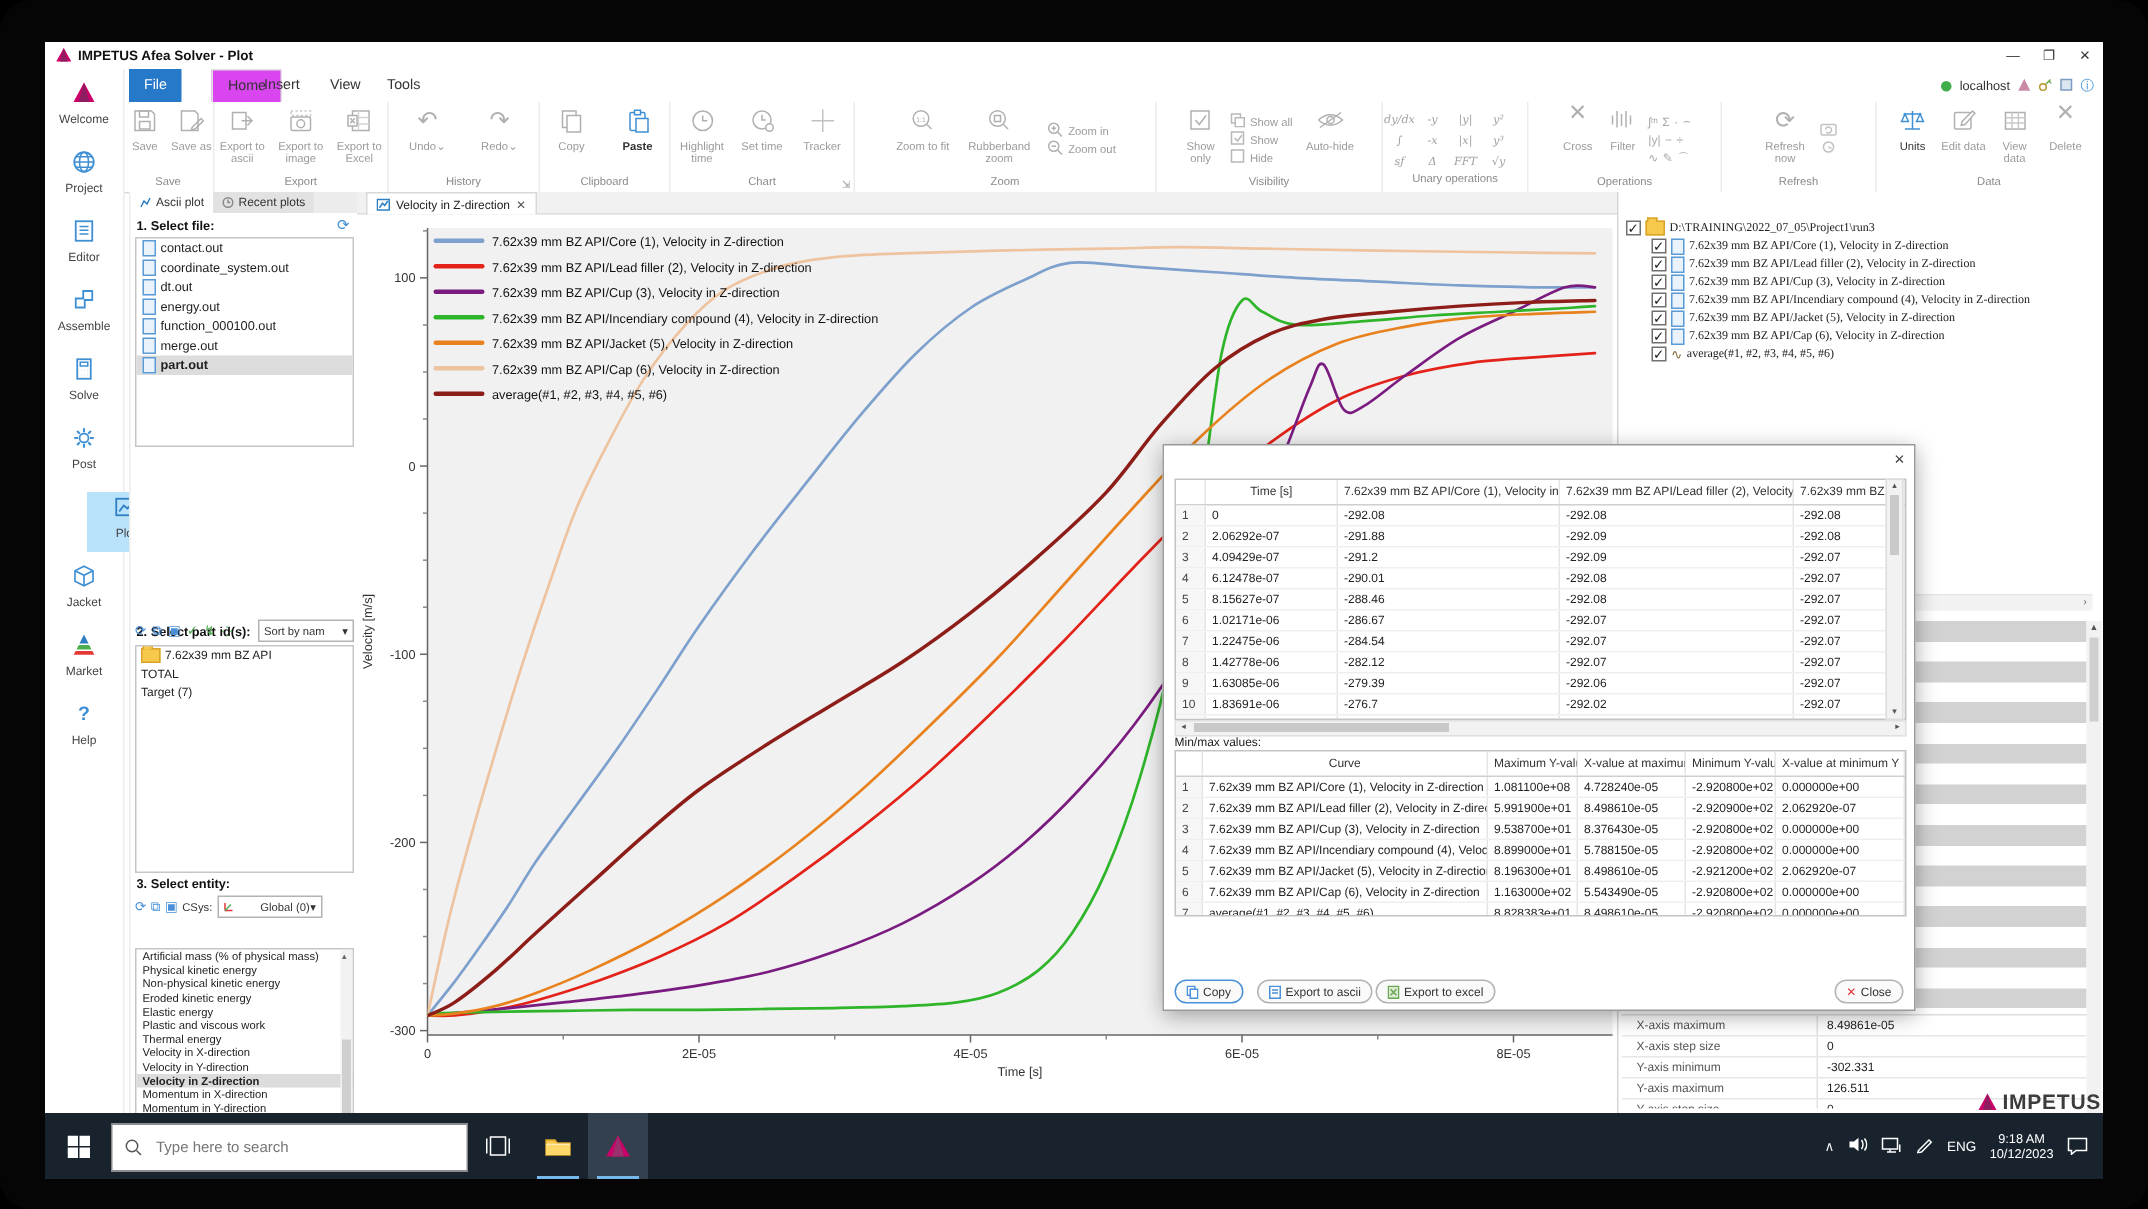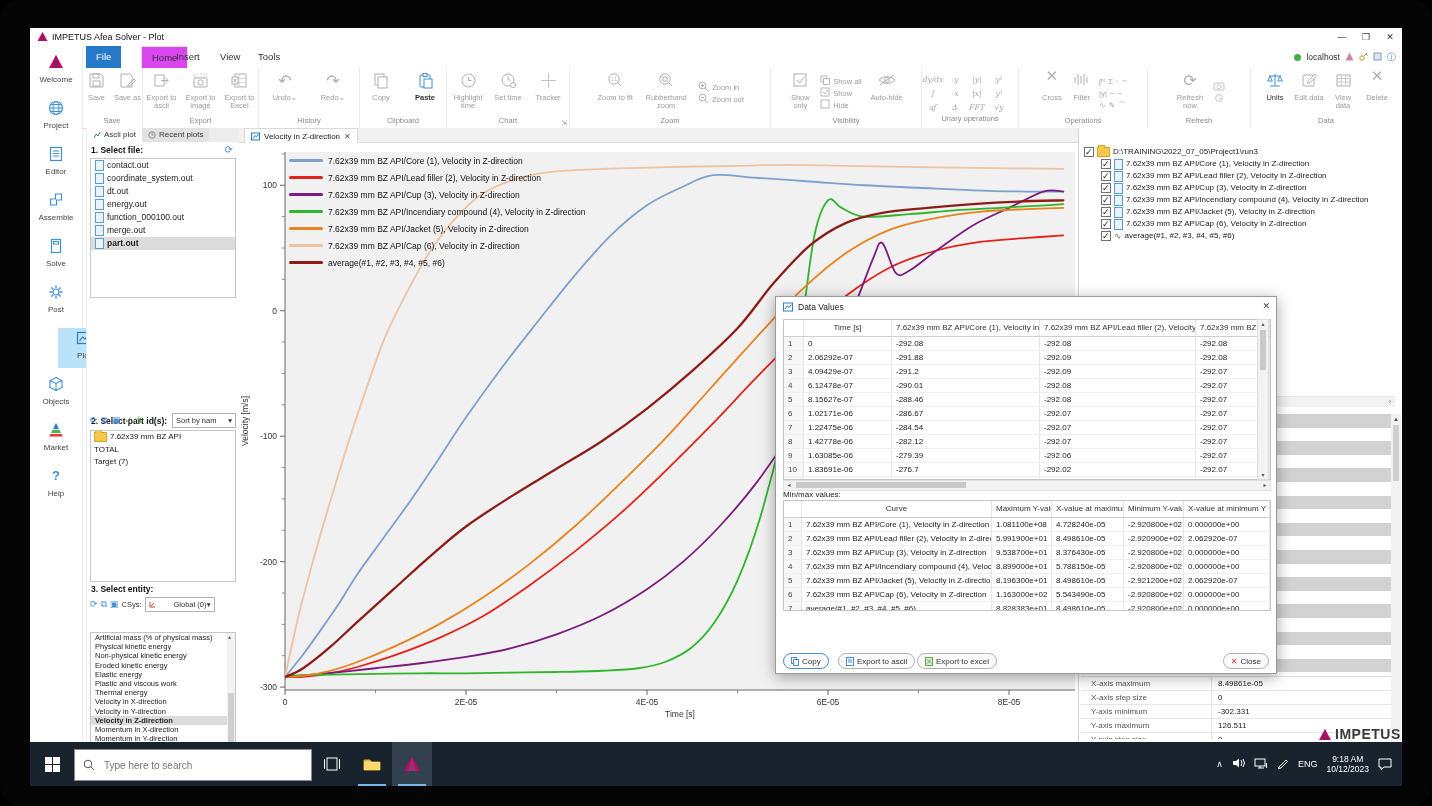--- a/index.html
+++ b/index.html
@@ -2,21 +2,21 @@
 <html><head>
 <meta charset="utf-8">
 <style>
   html,body{margin:0;padding:0;background:#000;}
   body{width:1432px;height:806px;position:relative;font-family:"Liberation Sans",sans-serif;font-size:8.5px;color:#222;}
   .bezel{position:absolute;left:0;top:0;width:1432px;height:806px;background:#050505;border-radius:20px;}
   .screen{position:absolute;left:30px;top:28px;width:1372px;height:758px;background:#fff;overflow:hidden;}
 
   
   .titlebar{position:absolute;left:0;top:0;width:1372px;height:18px;background:#fff;border-bottom:1px solid #f0f0f0;}
-  .titlebar .ttl{position:absolute;left:22px;top:4px;font-size:9px;color:#111;}
+  .titlebar .ttl{position:absolute;left:22px;top:4px;font-size:9px;color:#111;font-weight:bold;}
   .tlogo{position:absolute;left:7px;top:3px;}
   .wctl{position:absolute;top:0;height:18px;width:24px;text-align:center;line-height:18px;font-size:9px;color:#333;}
   .wmin{right:48px}.wmax{right:24px}.wclose{right:0}
 
   
   .menubar{position:absolute;left:52px;top:18px;width:1320px;height:22px;background:#fff;}
   .mtab{position:absolute;top:0;height:22px;line-height:22px;padding:0 10px;font-size:9.5px;color:#333;}
   .mtab.file{background:#2678c8;color:#fff;left:4px;}
   .mtab.active{background:#d946ef;border:1px solid #e0e0e0;border-bottom:none;margin-left:19px;}
   .mstatus{position:absolute;right:6px;top:3px;height:16px;display:flex;align-items:center;gap:5px;}
@@ -86,21 +86,21 @@
   svg text{font-family:"Liberation Sans",sans-serif;}
   .legend{position:absolute;left:51px;top:10px;}
   .lrow{height:17px;display:flex;align-items:center;gap:5px;}
   .lswatch{width:34px;height:3px;border-radius:2px;flex:none;}
   .llbl{font-size:8.5px;color:#111;white-space:nowrap;}
 
   
   .right-panel{position:absolute;left:1048px;top:100px;width:324px;height:614px;background:#fff;border-left:1px solid #d5d5d5;}
   .rhead{position:absolute;left:0;top:0;width:324px;height:16px;line-height:16px;padding-left:6px;font-size:8px;color:#444;border-bottom:1px solid #e2e2e2;}
   .rtree{position:absolute;left:2px;top:18px;width:310px;}
-  .rtree .treerow{height:12px;line-height:12px;font-size:8px;}
+  .rtree .treerow{height:12px;line-height:12px;font-size:8px;font-family:Liberation Serif, serif;}
   .rhscroll{position:absolute;left:0;top:268px;width:316px;height:10px;background:#f2f2f2;border-top:1px solid #e6e6e6;}
   .rhscroll .arr{position:absolute;top:0;width:10px;height:10px;font-size:7px;line-height:10px;text-align:center;color:#666;}
   .stripes{position:absolute;left:2px;top:286px;width:310px;}
   .stripe{height:13.6px;}
   .stripe.g{background:#d2d2d2;}
   .rvscroll{position:absolute;right:2px;top:286px;width:10px;height:424px;background:#f2f2f2;}
   .rvscroll .arr{position:absolute;left:0;width:10px;height:10px;font-size:7px;line-height:10px;text-align:center;color:#555;}
   .props{position:absolute;left:2px;top:548px;width:310px;height:62px;overflow:hidden;border-top:1px solid #ddd;}
   .prow{height:13px;line-height:13px;display:flex;border-bottom:1px solid #e6e6e6;font-size:8px;}
   .plab{width:120px;padding-left:10px;color:#555;border-right:1px solid #e2e2e2;}
@@ -435,21 +435,21 @@
               <g stroke="#3e8fd4" stroke-width="1.4">
                 <path d="M8 1.5 v2.5 M8 12 v2.5 M1.5 8 h2.5 M12 8 h2.5 M3.4 3.4 l1.8 1.8 M10.8 10.8 l1.8 1.8 M12.6 3.4 l-1.8 1.8 M5.2 10.8 l-1.8 1.8"></path>
               </g>
             </svg></span><span class="nlbl">Post</span></div>
     <div class="nav-item active"><span class="nico"><svg width="16" height="16">
               <rect x="1.5" y="2.5" width="13" height="11" fill="none" stroke="#2e7fc2" stroke-width="1.2"></rect>
               <path d="M3.5 11 L6.5 7 L9 9 L13 4.5" fill="none" stroke="#2e7fc2" stroke-width="1.2"></path>
             </svg></span><span class="nlbl">Plot</span></div>
     <div class="nav-item"><span class="nico"><svg width="16" height="16">
               <path d="M8 1.5 L14 4.5 V11.5 L8 14.5 L2 11.5 V4.5 Z M2 4.5 L8 7.5 L14 4.5 M8 7.5 V14.5" fill="none" stroke="#3e8fd4" stroke-width="1.1"></path>
-            </svg></span><span class="nlbl">Objects</span></div>
+            </svg></span><span class="nlbl">Jacket</span></div>
     <div class="nav-item"><span class="nico"><svg width="16" height="15">
               <polygon points="8,1 11,7 5,7" fill="#2e7fc2"></polygon>
               <polygon points="4.5,8 11.5,8 13,11 3,11" fill="#4caf50"></polygon>
               <polygon points="2.5,12 13.5,12 15,14.5 1,14.5" fill="#e53935"></polygon>
             </svg></span><span class="nlbl">Market</span></div>
     <div class="nav-item"><span class="nico" style="color:#3e8fd4;font-size:13px;font-weight:bold">?</span><span class="nlbl">Help</span></div>
   </div>
 
   <div class="left-panel">
     <div class="ptabs">
@@ -806,27 +806,20 @@
             <div class="pval">126.511</div>
           </div>
           <div class="prow">
             <div class="plab">Y-axis step size</div>
             <div class="pval">0</div>
           </div>
         </div>
   </div>
 
   <div class="dialog">
-    <div class="dtitle">
-      <svg width="10" height="10">
-            <rect x="0.5" y="1" width="9" height="8" fill="none" stroke="#2e7fc2"></rect>
-            <path d="M2 7 L4 4 L6 5.5 L8.5 2.5" fill="none" stroke="#2e7fc2"></path>
-          </svg>
-      <span>Data Values</span>
-    </div>
     <span class="dclose">✕</span>
     <div class="dtable" id="dtable">
           <div class="grow head" style="grid-template-columns: 20px 88px 148px 156px 1fr;">
             <div class="gcell"></div>
             <div class="gcell">Time [s]</div>
             <div class="gcell">7.62x39 mm BZ API/Core (1), Velocity in Z-direction</div>
             <div class="gcell">7.62x39 mm BZ API/Lead filler (2), Velocity in Z-direction</div>
             <div class="gcell">7.62x39 mm BZ API/Cup (3), Velocity in Z-direction</div>
           </div>
           <div class="grow body" style="grid-template-columns: 20px 88px 148px 156px 1fr;">

